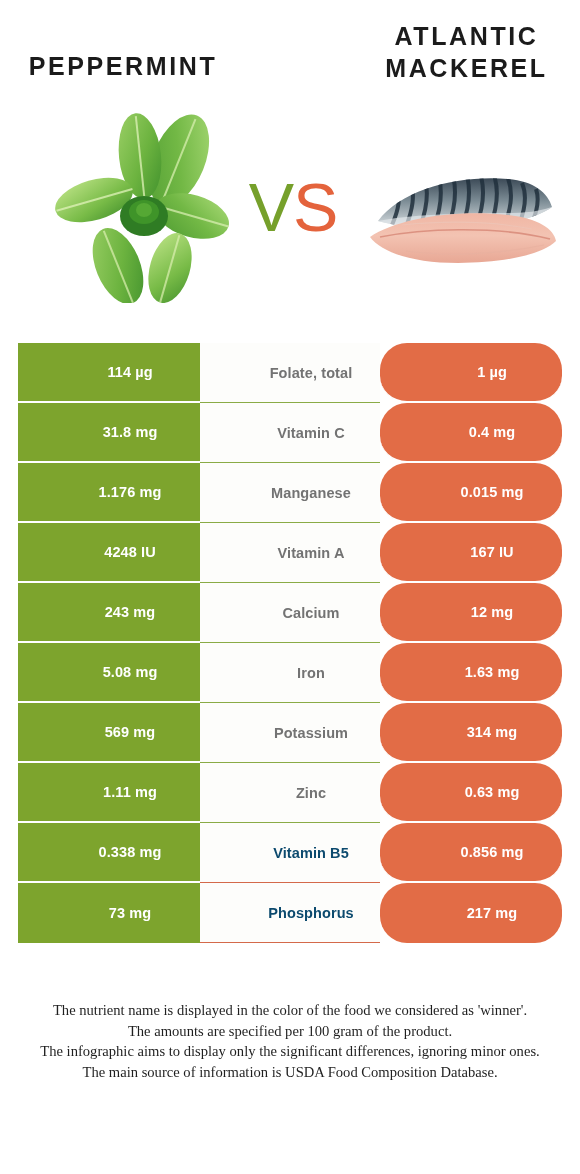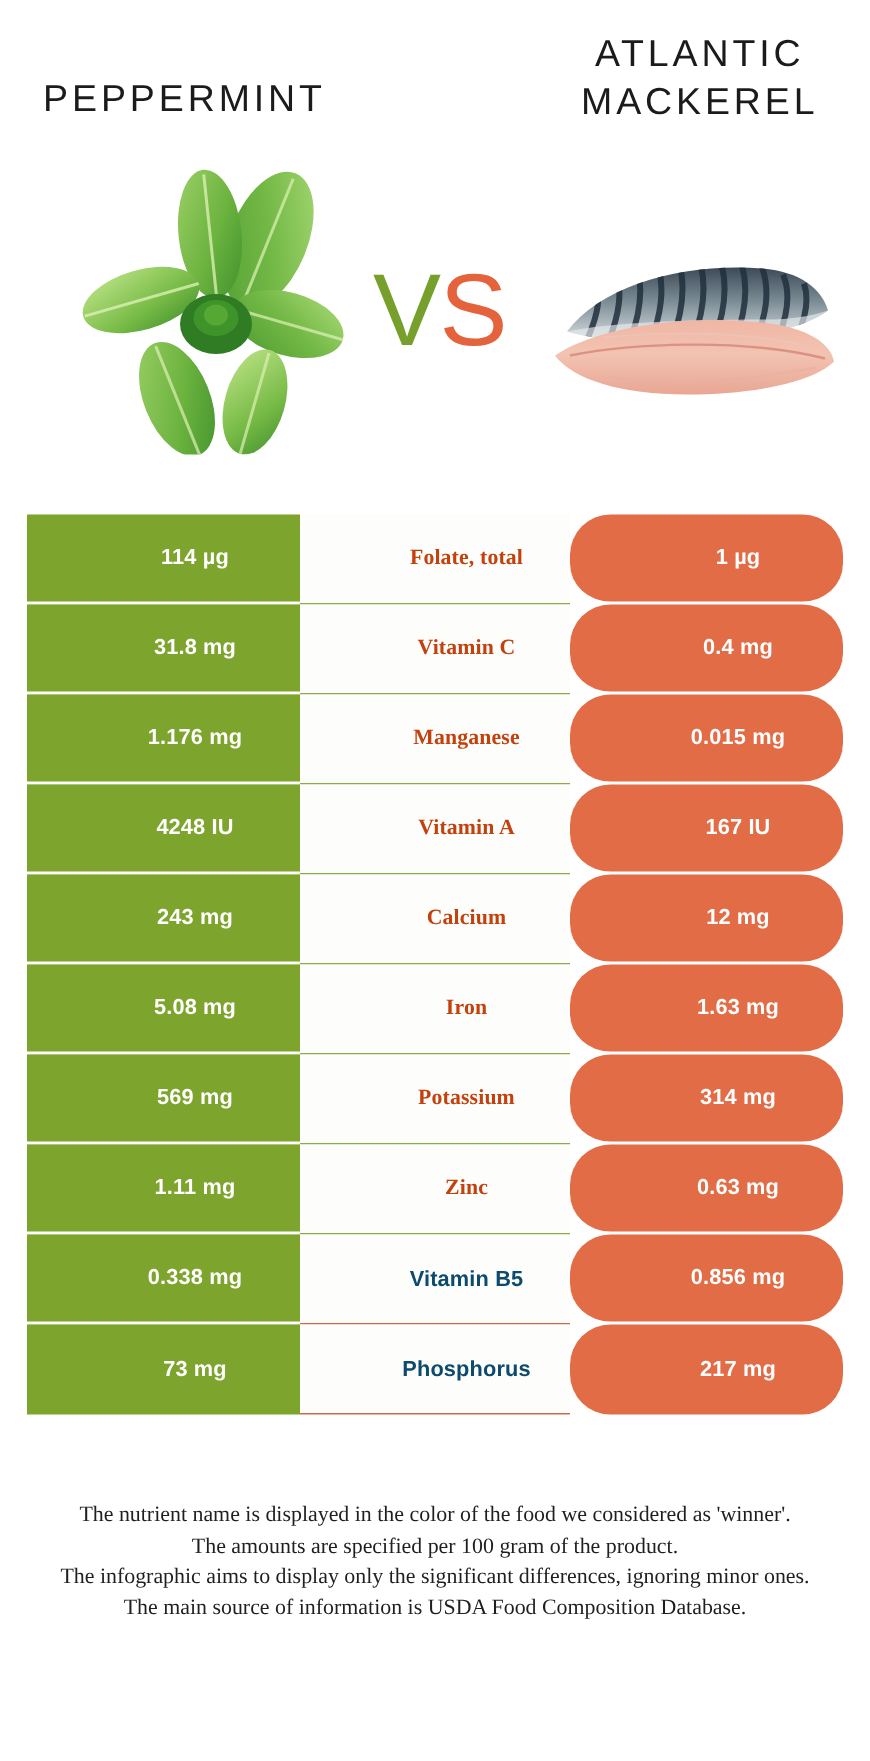--- a/index.html
+++ b/index.html
@@ -23,21 +23,21 @@
   .header {
     position: absolute;
     top: 0; left: 0;
     width: 580px;
     height: 320px;
   }
 
   .title {
     position: absolute;
     font-family: "Liberation Sans", sans-serif;
-    font-weight: 400;
+    font-weight: 700;
     font-size: 25px;
     letter-spacing: 2.6px;
     color: #1b1b1b;
     text-transform: uppercase;
     line-height: 1.28;
     text-align: center;
   }
 
   .title-left {
     left: 8px;
@@ -132,21 +132,21 @@
     width: 182px;
     background: #e26c46;
     color: #ffffff;
     border-bottom: 2px solid #ffffff;
     border-radius: 27px;
   }
 
   .row:last-child .cell-left,
   .row:last-child .cell-right { border-bottom: none; text-align: right; }
 
-  .mid-green { color: #c2410c; border-bottom: 1px solid #8aab46; font-family: Liberation Serif, serif; }
+  .mid-green { color: #737373; border-bottom: 1px solid #8aab46; }
   .mid-orange { color: #0c4a6e; border-bottom: 1px solid #d4694a; }
   .row:last-child .cell-mid { border-bottom: 1px solid #d4694a; }
 
   
   .footer {
     position: absolute;
     left: 26px;
     top: 1000px;
     width: 528px;
     text-align: center;

